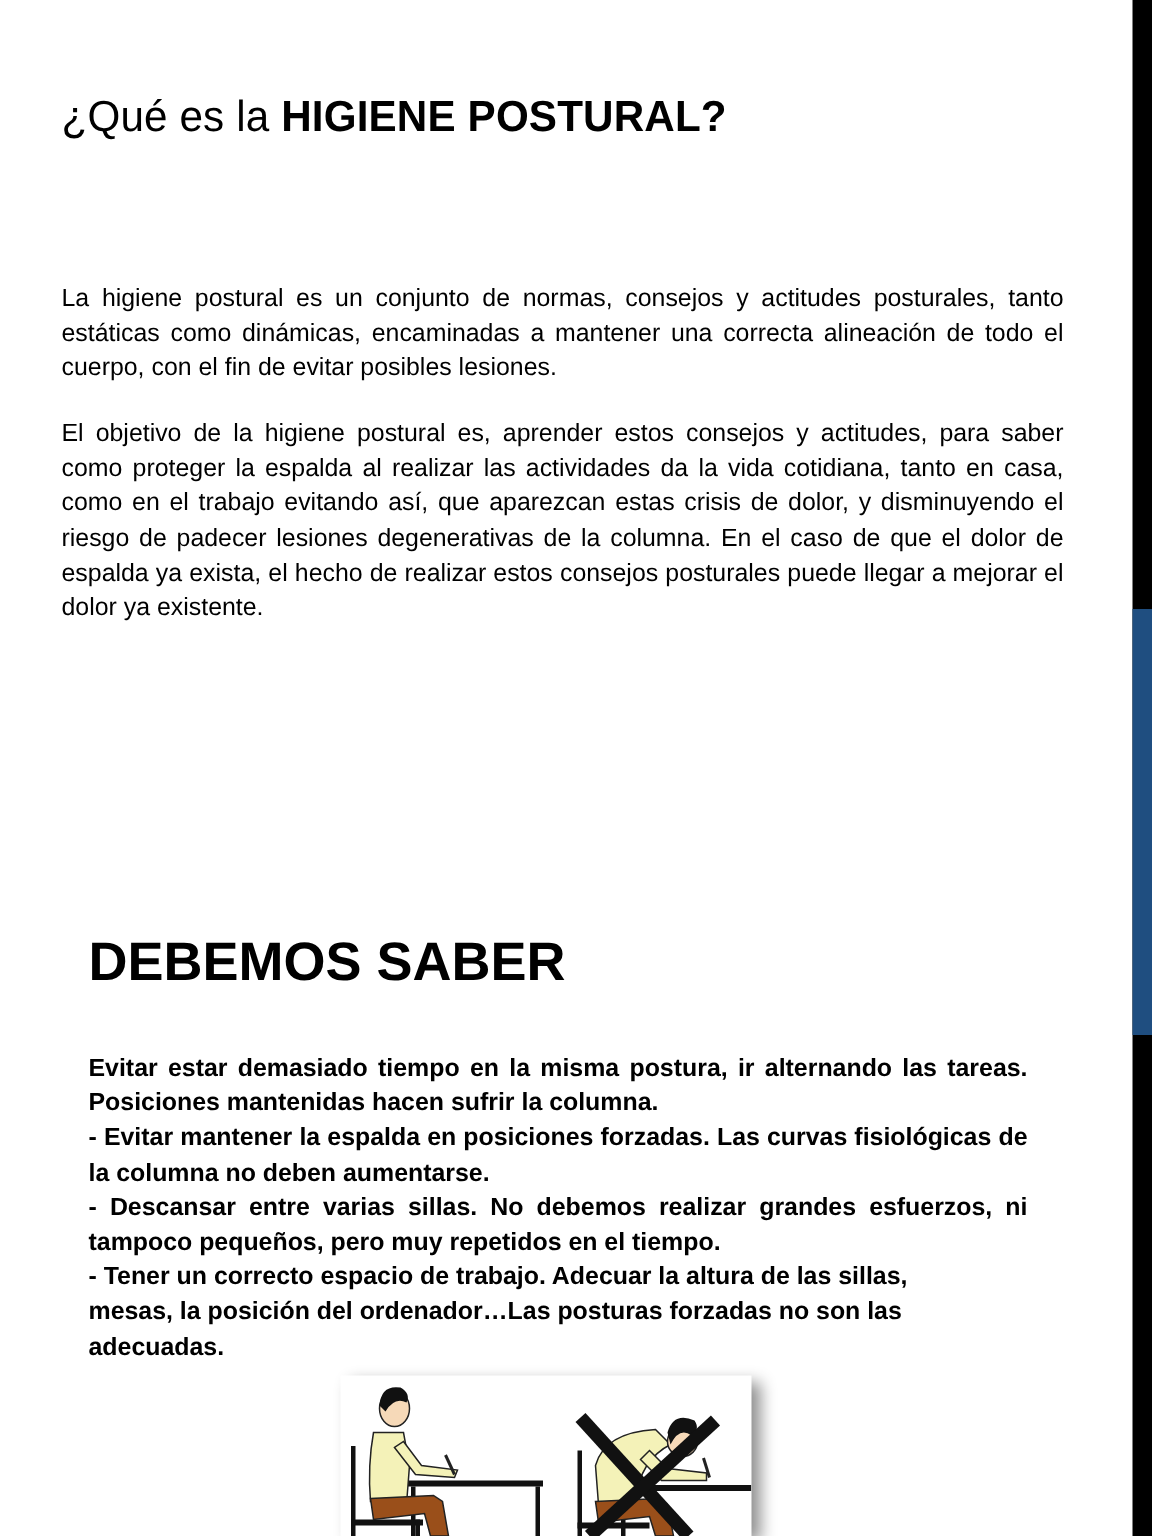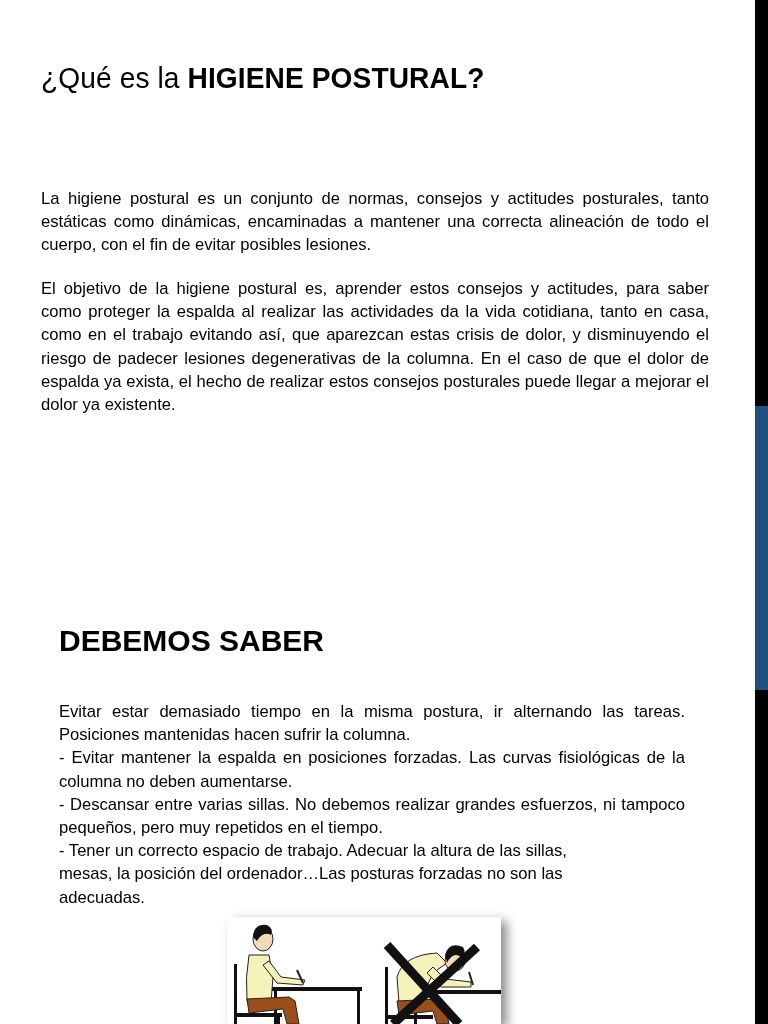--- a/index.html
+++ b/index.html
@@ -19,24 +19,24 @@
   }
   .title b { font-weight: bold; }
   .para {
     position: absolute; margin: 0; font-size: 16.6px; line-height: 23.2px;
     text-align: justify; text-align-last: left;
   }
   .p1 { left: 41px; top: 139px; width: 668px; margin-top: 48px; }
   .p2 { left: 41px; top: 260px; width: 668px; margin-top: 17px; }
   .heading2 {
     position: absolute; left: 59px; top: 617px; margin: 0;
-    font-size: 30px; font-weight: bold; line-height: 48px;
+    font-size: 36px; font-weight: bold; line-height: 48px;
   }
   .list { position: absolute; left: 59px; top: 700px; width: 626px; }
-  .list .line { font-size: 16.6px; line-height: 23.2px; text-align: justify; text-align-last: left; margin: 0; }
+  .list .line { font-size: 16.6px; line-height: 23.2px; text-align: justify; text-align-last: left; margin: 0; font-weight: bold; }
   .list .short { width: 548px; text-align: left; }
 
   .figure {
     position: absolute; left: 227px; top: 917px; width: 274px; height: 107px;
     background: #fff; box-shadow: 6px 4px 10px rgba(0,0,0,0.45);
     overflow: hidden;
   }
   .figure svg { display: block; }
 </style>
 </head>

